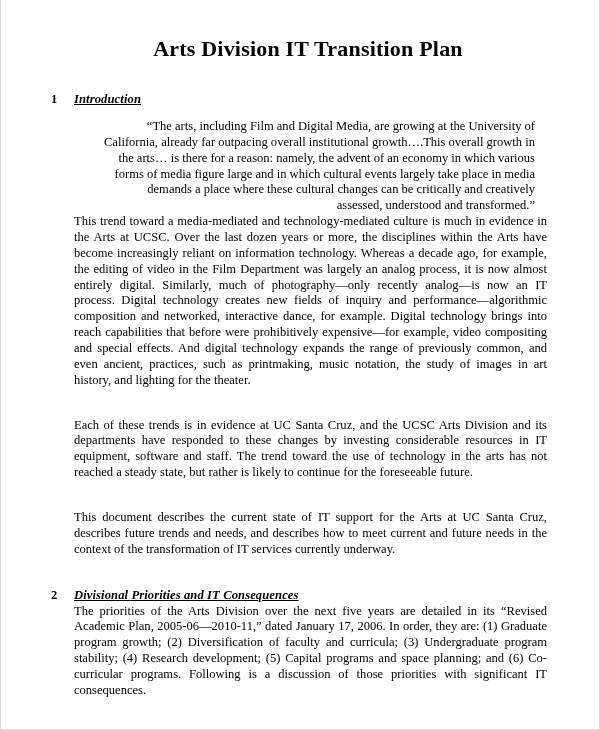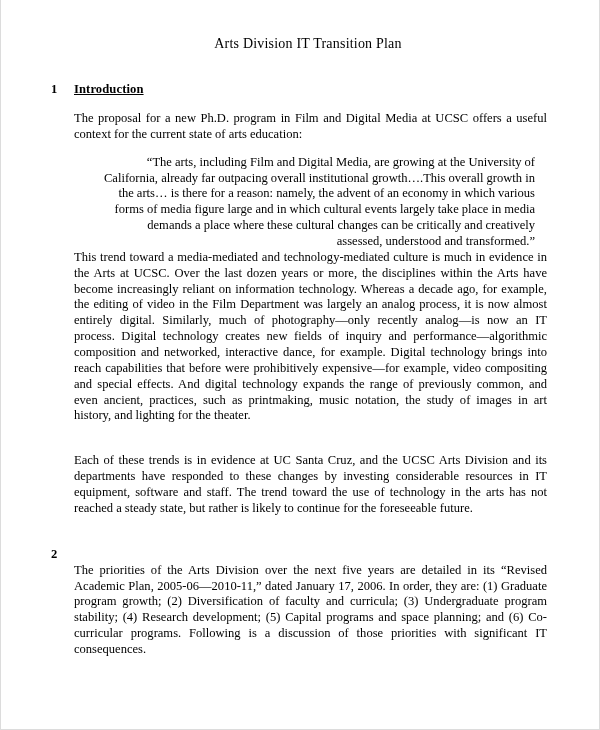--- a/index.html
+++ b/index.html
@@ -25,22 +25,22 @@
     border-bottom: 1px solid #dcdcdc;
     padding: 0;
   }
   .content {
     position: absolute;
     left: 50px;
     top: 28px;
     width: 496px;
   }
   .doc-title {
-    font-size: 14px;
-    font-weight: normal;
+    font-size: 22px;
+    font-weight: bold;
     text-align: center;
     letter-spacing: 0.2px;
     margin: 0 0 0 0;
     padding-top: 8px;
     padding-left: 18px;
   }
   .section {
     margin-top: 30px;
   }
   .section-heading {
@@ -50,20 +50,21 @@
     font-weight: bold;
     margin: 0;
   }
   .section-number {
     width: 23px;
     flex: 0 0 23px;
   }
   .section-title {
     text-decoration: underline;
     letter-spacing: 0.1px;
+    font-style: italic;
   }
   .body-block {
     padding-left: 23px;
   }
   p.para {
     font-size: 12.55px;
     line-height: 1.265;
     text-align: justify;
     margin: 0;
     hyphens: none;
@@ -97,34 +98,35 @@
 
     <h1 class="doc-title">Arts Division IT Transition Plan</h1>
 
     <div class="section">
       <div class="section-heading">
         <span class="section-number">1</span>
         <span class="section-title">Introduction</span>
       </div>
 
       <div class="body-block">
-        <p class="para first-para">The proposal for a new Ph.D. program in Film and Digital Media at UCSC offers a useful context for the current state of arts education:</p>
 
         <blockquote class="quote">“The arts, including Film and Digital Media, are growing at the University of California, already far outpacing overall institutional growth….This overall growth in the arts… is there for a reason: namely, the advent of an economy in which various forms of media figure large and in which cultural events largely take place in media demands a place where these cultural changes can be critically and creatively assessed, understood and transformed.”</blockquote>
 
         <p class="para">This trend toward a media-mediated and technology-mediated culture is much in evidence in the Arts at UCSC.  Over the last dozen years or more, the disciplines within the Arts have become increasingly reliant on information technology.  Whereas a decade ago, for example, the editing of video in the Film Department was largely an analog process, it is now almost entirely digital.  Similarly, much of photography—only recently analog—is now an IT process.  Digital technology creates new fields of inquiry and performance—algorithmic composition and networked, interactive dance, for example.  Digital technology brings into reach capabilities that before were prohibitively expensive—for example, video compositing and special effects.  And digital technology expands the range of previously common, and even ancient, practices, such as printmaking, music notation, the study of images in art history, and lighting for the theater.</p>
 
         <p class="para">Each of these trends is in evidence at UC Santa Cruz, and the UCSC Arts Division and its departments have responded to these changes by investing considerable resources in IT equipment, software and staff.  The trend toward the use of technology in the arts has not reached a steady state, but rather is likely to continue for the foreseeable future.</p>
 
+        <p class="para">This document describes the current state of IT support for the Arts at UC Santa Cruz, describes future trends and needs, and describes how to meet current and future needs in the context of the transformation of IT services currently underway.</p>
       </div>
     </div>
 
     <div class="section-2">
       <div class="section-heading">
         <span class="section-number">2</span>
+        <span class="section-title">Divisional Priorities and IT Consequences</span>
       </div>
 
       <div class="body-block">
         <p class="para tight-para">The priorities of the Arts Division over the next five years are detailed in its “Revised Academic Plan, 2005-06—2010-11,” dated January 17, 2006.  In order, they are:  (1) Graduate program growth; (2) Diversification of faculty and curricula; (3) Undergraduate program stability; (4) Research development; (5) Capital programs and space planning; and (6) Co-curricular programs.  Following is a discussion of those priorities with significant IT consequences.</p>
       </div>
     </div>
 
   </div>
 </div>
 

